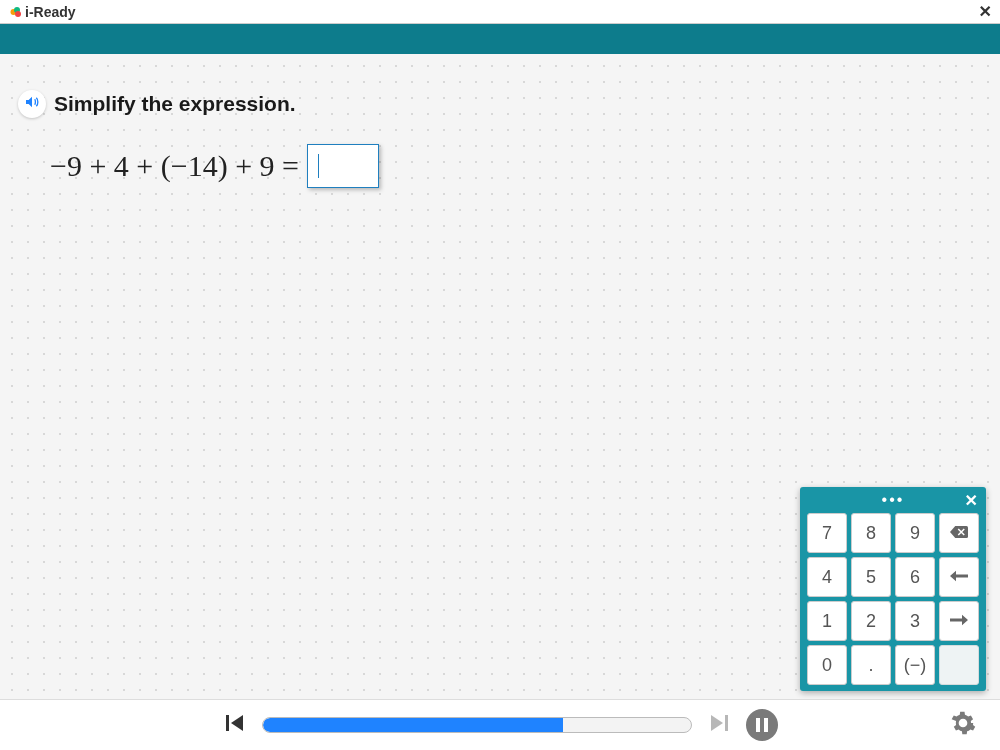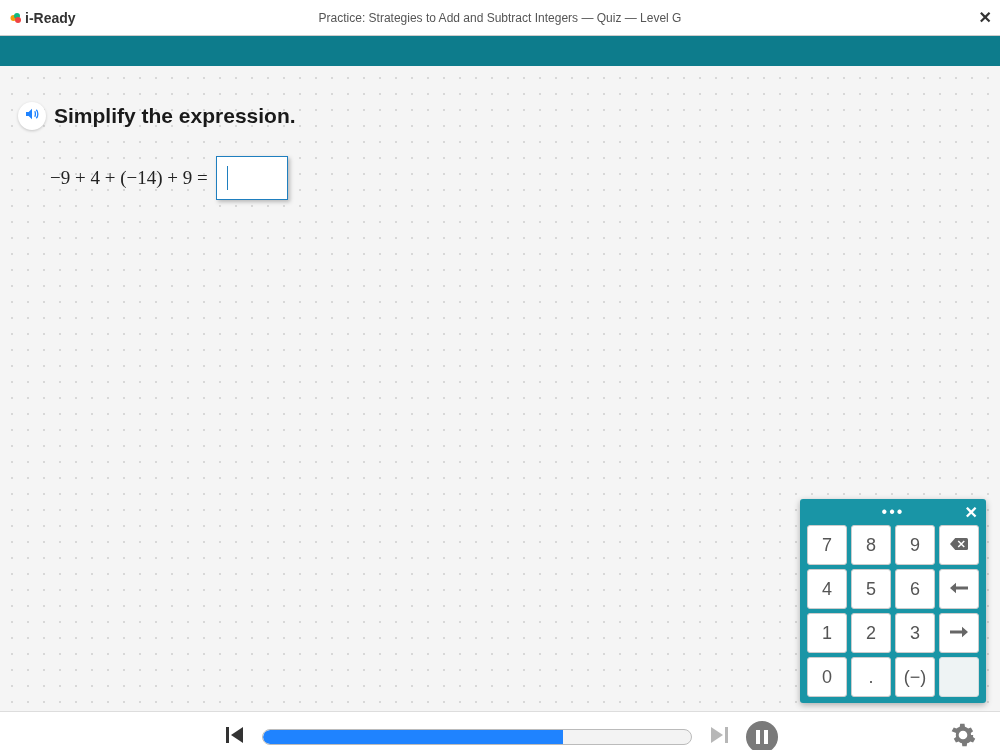--- a/index.html
+++ b/index.html
@@ -1,21 +1,21 @@
 <!DOCTYPE html>
 <html><head>
 <meta charset="utf-8">
 <style>
   * { box-sizing: border-box; margin: 0; padding: 0; }
   html, body { width: 1000px; height: 750px; overflow: hidden; font-family: Arial, Helvetica, sans-serif; }
   body { background: #fff; position: relative; }
 
   
   .titlebar {
-    height: 36px;
+    height: 24px;
     background: #fff;
     border-bottom: 1px solid #ccc;
     display: flex;
     align-items: center;
     position: relative;
     font-size: 12px;
     color: #555;
   }
   .logo {
     position: absolute;
@@ -74,21 +74,21 @@
     color: #1a1a1a;
   }
 
   .expression-row {
     position: absolute;
     left: 50px;
     top: 90px;
     display: flex;
     align-items: center;
     font-family: "Times New Roman", serif;
-    font-size: 19px;
+    font-size: 30px;
     color: #222;
   }
   .expression-row .mtext { white-space: pre; }
 
   .answer-box {
     width: 72px;
     height: 44px;
     border: 1.5px solid #1f7fbf;
     background: #fff;
     margin-left: 8px;
@@ -201,21 +201,20 @@
   <div class="logo">
     <span class="logo-icon">
       <svg viewBox="0 0 12 12">
           <circle cx="3.5" cy="6" r="3" fill="#f59e0b"></circle>
           <circle cx="7" cy="4" r="3" fill="#10b981"></circle>
           <circle cx="8" cy="8" r="3" fill="#ef4444"></circle>
         </svg>
     </span>
     <span>i-Ready</span>
   </div>
-  <div class="title-text">Practice: Strategies to Add and Subtract Integers — Quiz — Level G</div>
   <div class="close-x">✕</div>
 </div>
 
 <div class="banner"></div>
 
 <div class="content">
 
   <div class="audio-btn">
     <span>
       <svg viewBox="0 0 24 24">

